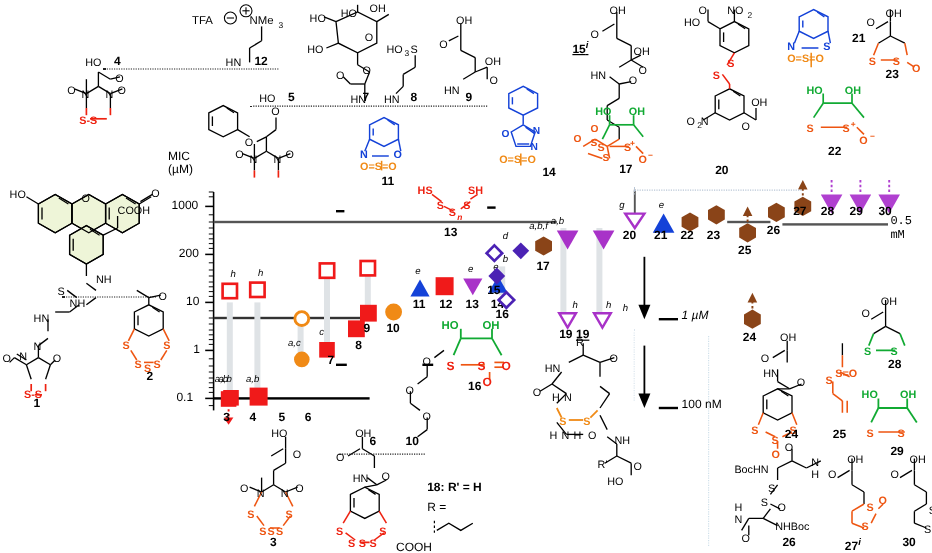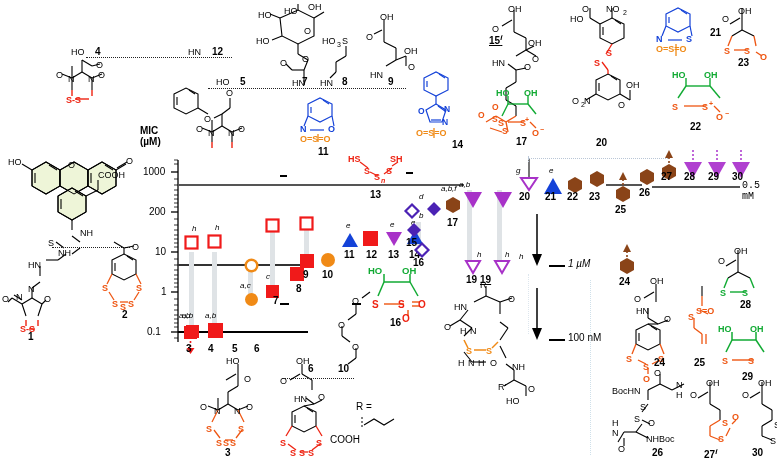--- a/index.html
+++ b/index.html
@@ -118,20 +118,39 @@
         <text x="4" y="53">S</text>
           <text x="38" y="53">S</text>
         <text x="14" y="69">S</text>
           <text x="30" y="69">S</text>
         <text x="22" y="72">S</text>
       </g>
     </svg>
     <div class="abs lbl" style="left:24px;top:72px;">2</div>
   </div>
 
+  <div class="abs" style="left:148px;top:4px;">
+    <svg width="90" height="58" viewBox="0 0 90 58">
+      <g stroke="#000" stroke-width="1.1" fill="none">
+        <line x1="70" y1="18" x2="70" y2="30"></line>
+        <line x1="70" y1="30" x2="60" y2="36"></line>
+        <line x1="60" y1="36" x2="60" y2="48"></line>
+      </g>
+      <g font-family="Liberation Sans,sans-serif" font-size="9.5" fill="#000">
+        <text x="12" y="16">TFA</text>
+        <text x="60" y="16">NMe</text>
+        <text x="84" y="19" font-size="7">3</text>
+      </g>
+      <circle cx="44" cy="11" r="5" fill="none" stroke="#000" stroke-width="0.9"></circle>
+      <line x1="41" y1="11" x2="47" y2="11" stroke="#000" stroke-width="0.9"></line>
+      <circle cx="57" cy="5" r="5" fill="none" stroke="#000" stroke-width="0.9"></circle>
+      <line x1="54" y1="5" x2="60" y2="5" stroke="#000" stroke-width="0.9"></line>
+      <line x1="57" y1="2" x2="57" y2="8" stroke="#000" stroke-width="0.9"></line>
+    </svg>
+  </div>
   <div class="abs chm" style="left:188px;top:47px;font-weight:normal;">HN</div>
   <div class="abs lbl" style="left:212px;top:47px;">12</div>
 
   <div class="abs chm" style="left:71px;top:47px;">HO</div>
   <div class="abs lbl" style="left:95px;top:47px;">4</div>
 
   <div class="abs" style="left:56px;top:56px;">
     <svg width="90" height="72" viewBox="0 0 90 72">
       <g stroke="#000" stroke-width="1.1" fill="none">
         <line x1="26" y1="4" x2="36" y2="10"></line>
@@ -335,21 +354,21 @@
       <g stroke="#f08a16" stroke-width="1.3" fill="none">
         <line x1="22" y1="60" x2="22" y2="70"></line>
       </g>
       <g font-family="Liberation Sans,sans-serif" font-size="9" font-weight="bold" fill="#f08a16">
         <text x="4" y="68">O=S=O</text>
       </g>
     </svg>
   </div>
   <div class="abs lbl" style="left:452px;top:140px;">14</div>
 
-  <div class="abs lbl" style="left:489px;top:34px;text-decoration:underline;">
+  <div class="abs lbl" style="left:477px;top:34px;text-decoration:underline;">
     <span>15</span><sup class="ital">i</sup>
   </div>
   <div class="abs" style="left:478px;top:6px;">
     <svg width="80" height="128" viewBox="0 0 80 128">
       <g stroke="#000" stroke-width="1.1" fill="none">
         <line x1="36" y1="14" x2="36" y2="4"></line>
         <line x1="34" y1="14" x2="24" y2="20"></line>
         <line x1="36" y1="14" x2="36" y2="26"></line>
         <line x1="36" y1="26" x2="48" y2="32"></line>
         <line x1="48" y1="32" x2="48" y2="44"></line>
@@ -531,21 +550,21 @@
         <text x="41" y="40" font-size="7">+</text>
         <text x="48" y="54">O</text>
         <text x="57" y="50" font-size="7">−</text>
       </g>
     </svg>
   </div>
   <div class="abs lbl" style="left:690px;top:122px;">22</div>
 
   <div class="abs" style="left:0;top:0;width:777px;height:461px;">
 
-    <div class="abs axtitle" style="left:140px;top:125px;line-height:11px;font-weight:bold;">
+    <div class="abs axtitle" style="left:140px;top:125px;line-height:11px;">
 
       <div>MIC</div>
       <div>(µM)</div>
     </div>
 
     <svg class="abs" style="left:168px;top:160px;" width="14" height="182">
       <line x1="10" y1="0" x2="10" y2="182" stroke="#000" stroke-width="1.3"></line>
 
       <g stroke="#000" stroke-width="1.3">
         <line x1="3" y1="12" x2="10" y2="12"></line>
@@ -1086,20 +1105,21 @@
         <text x="78" y="122">HO</text>
       </g>
       <g font-family="Liberation Sans,sans-serif" font-size="9" font-weight="bold" fill="#f08a16">
         <text x="38" y="72">S</text>
           <text x="58" y="72">S</text>
       </g>
     </svg>
   </div>
 
   <div class="abs" style="left:356px;top:398px;width:180px;font-size:10px;line-height:17px;">
+    <div style="font-weight:bold;">18: R' = H</div>
     <div>
       <span>R =</span>
       <svg style="vertical-align:middle;margin-left:4px;" width="66" height="16">
         <line x1="2" y1="2" x2="2" y2="13" stroke="#000" stroke-width="1" stroke-dasharray="2 2"></line>
         <polyline points="4,10 14,4 24,10 34,4" fill="none" stroke="#000" stroke-width="1.1"></polyline>
       </svg>
       <span style="margin-left:-26px;">COOH</span>
     </div>
 
   </div>

